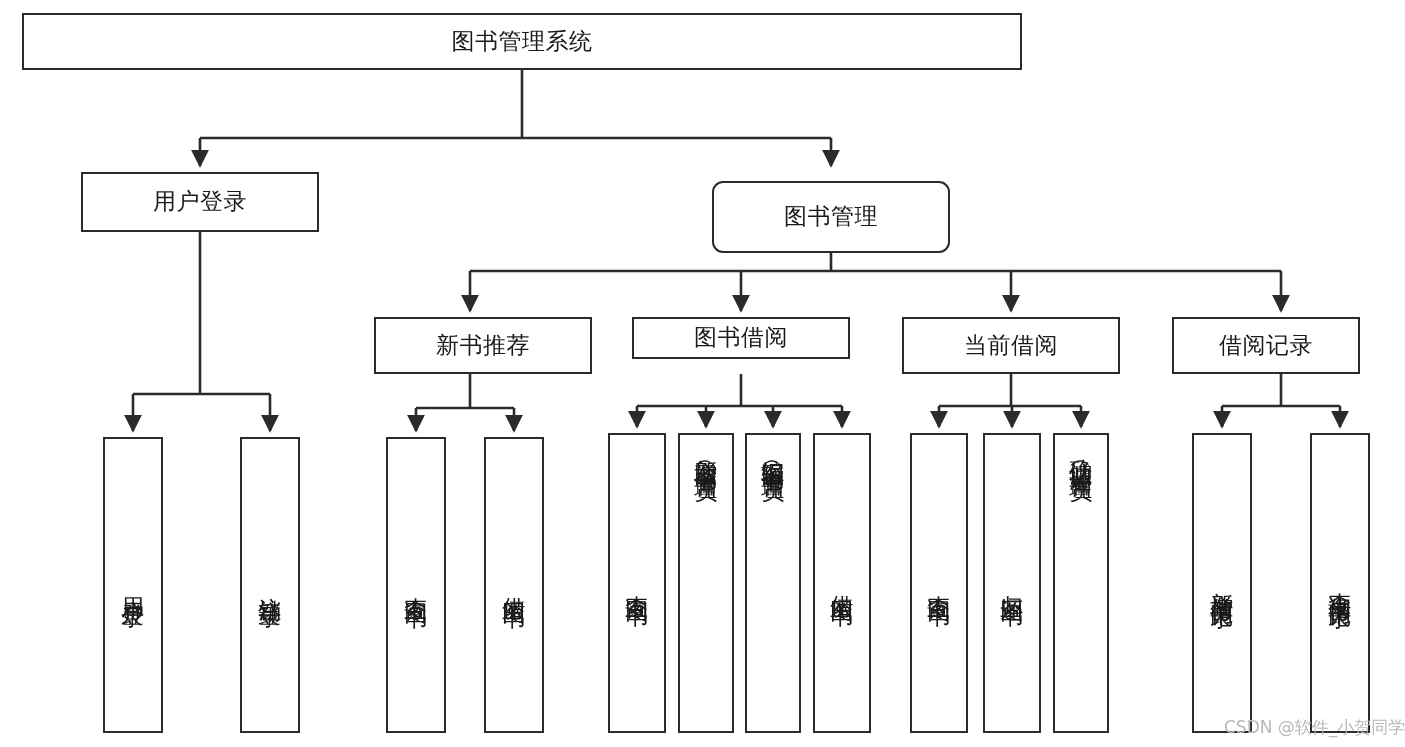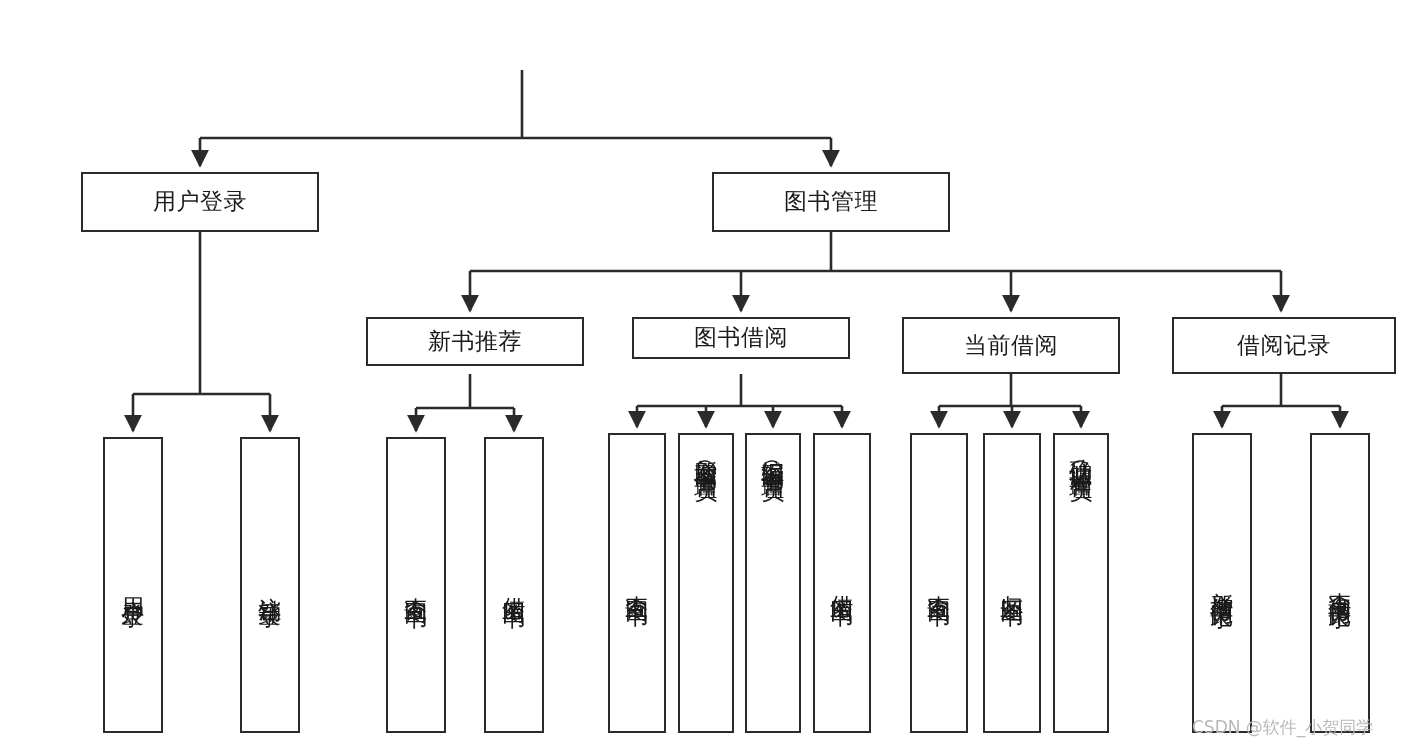--- a/index.html
+++ b/index.html
@@ -64,20 +64,21 @@
   .node.vert.mid {
     align-items: center;
     padding-top: 0;
   }
   .watermark {
     position: absolute;
     color: #b9b9b9;
     font-size: 17px;
     white-space: nowrap;
     font-family: "DejaVu Sans", "Liberation Sans", sans-serif;
+    padding-left: 32px;
   }
 </style>
 </head>
 <body>
 
 <div id="canvas">
 
   <svg id="edges" viewBox="0 0 1405 747" xmlns="http://www.w3.org/2000/svg">
     <defs>
       <marker id="arrow" viewBox="0 0 10 10" refX="9" refY="5" markerWidth="7" markerHeight="7" orient="auto-start-reverse">
@@ -121,38 +122,41 @@
       <path d="M 1012 406 L 1012 427" marker-end="url(#arrow)"></path>
       <path d="M 1081 406 L 1081 427" marker-end="url(#arrow)"></path>
 
       <path d="M 1281 374 L 1281 406"></path>
       <path d="M 1222 406 L 1340 406"></path>
       <path d="M 1222 406 L 1222 427" marker-end="url(#arrow)"></path>
       <path d="M 1340 406 L 1340 427" marker-end="url(#arrow)"></path>
     </g>
   </svg>
 
+  <div class="node horiz root" style="left: 22px; top: 13px; width: 1000px; height: 57px;">
+    <span class="lbl">图书管理系统</span>
+  </div>
 
   <div class="node horiz" style="left: 81px; top: 172px; width: 238px; height: 60px;">
     <span class="lbl">用户登录</span>
   </div>
-  <div class="node horiz" style="left: 712px; top: 172px; width: 238px; height: 60px;">
+  <div class="node horiz" style="left: 712px; top: 181px; width: 238px; height: 72px; border-radius: 11px;">
     <span class="lbl">图书管理</span>
   </div>
 
-  <div class="node horiz" style="left: 366px; top: 317px; width: 218px; height: 49px;">
+  <div class="node horiz" style="left: 374px; top: 317px; width: 218px; height: 57px;">
     <span class="lbl">新书推荐</span>
   </div>
   <div class="node horiz" style="left: 632px; top: 317px; width: 218px; height: 42px;">
     <span class="lbl">图书借阅</span>
   </div>
   <div class="node horiz" style="left: 902px; top: 317px; width: 218px; height: 57px; justify-content: center;">
     <span class="lbl">当前借阅</span>
   </div>
-  <div class="node horiz" style="left: 1172px; top: 317px; width: 224px; height: 57px;">
+  <div class="node horiz" style="left: 1172px; top: 317px; width: 188px; height: 57px;">
     <span class="lbl">借阅记录</span>
   </div>
 
   <div class="node vert mid" style="left: 103px; top: 437px; width: 60px; height: 296px;">
     <span class="lbl">用户登录</span>
   </div>
   <div class="node vert mid" style="left: 240px; top: 437px; width: 60px; height: 296px;">
     <span class="lbl">注销登录</span>
   </div>
   <div class="node vert mid" style="left: 386px; top: 437px; width: 60px; height: 296px;">

